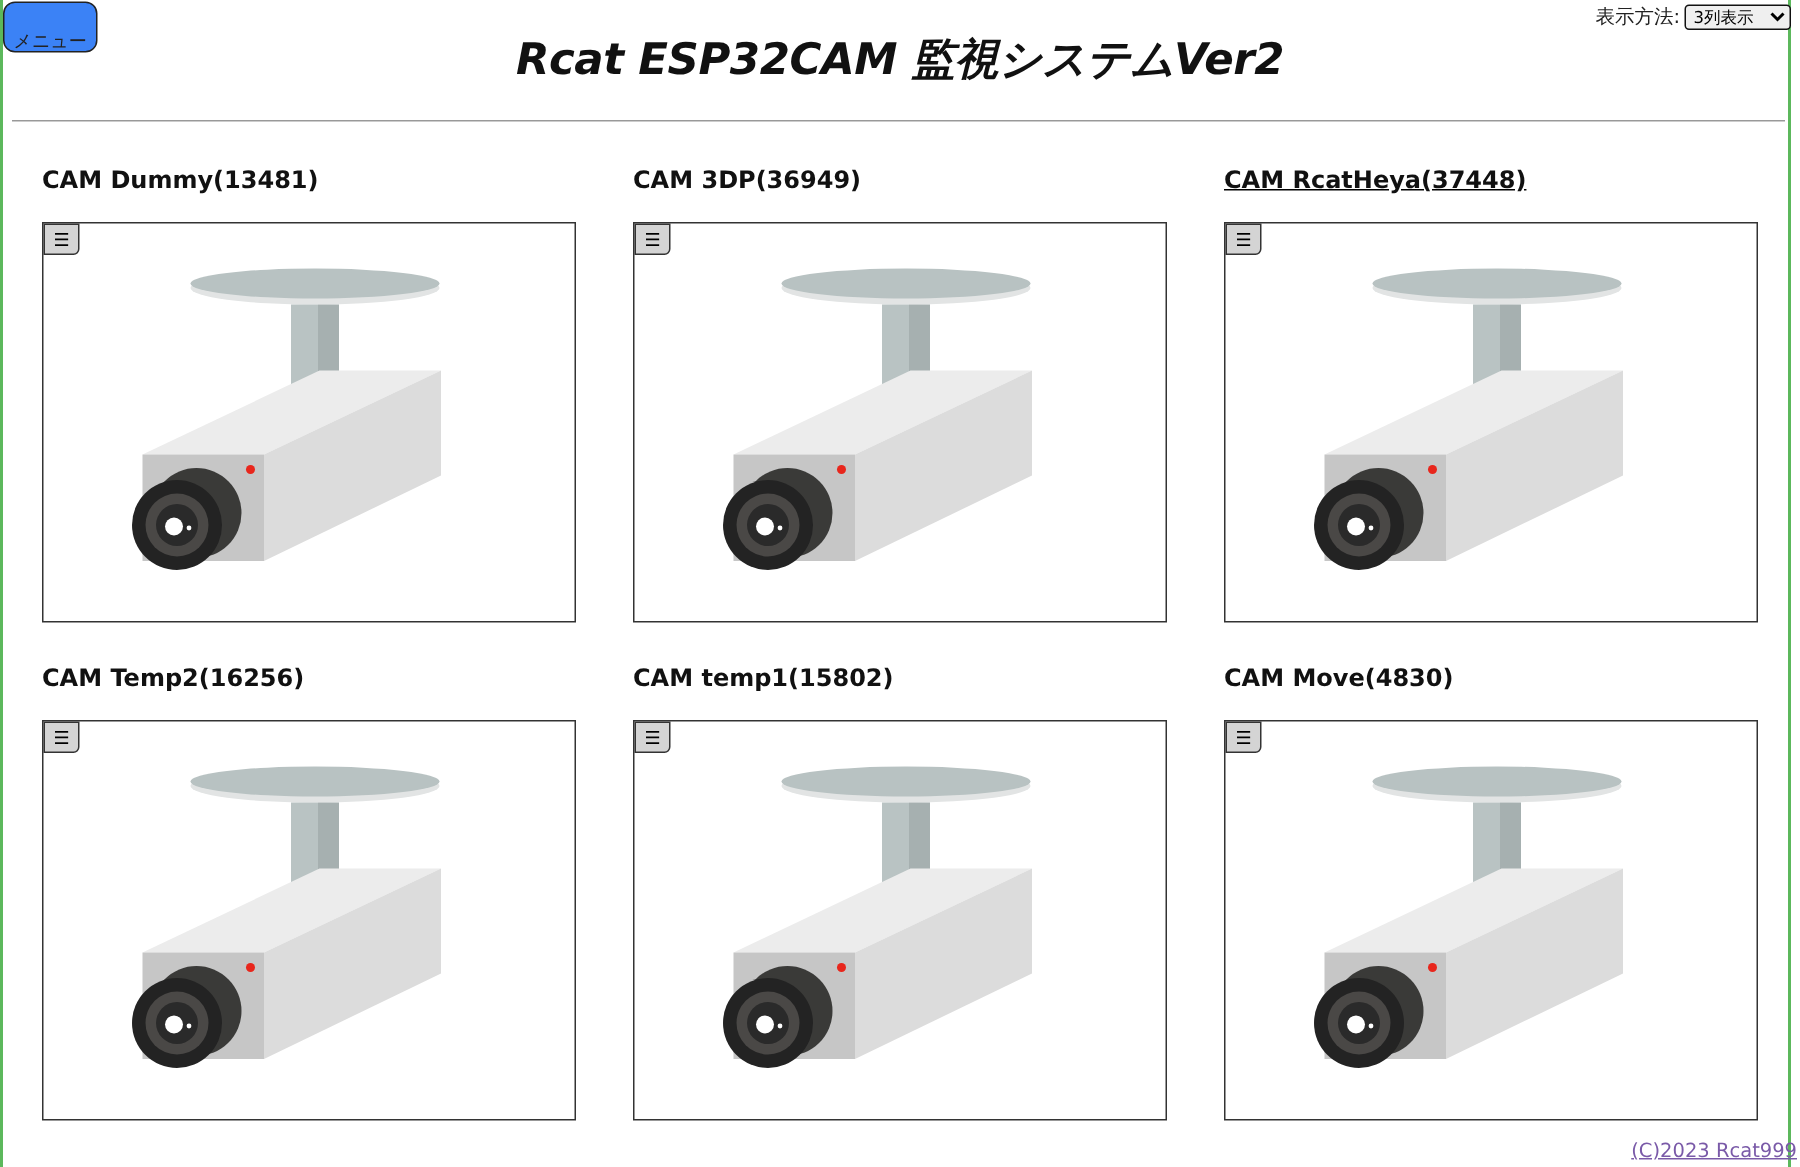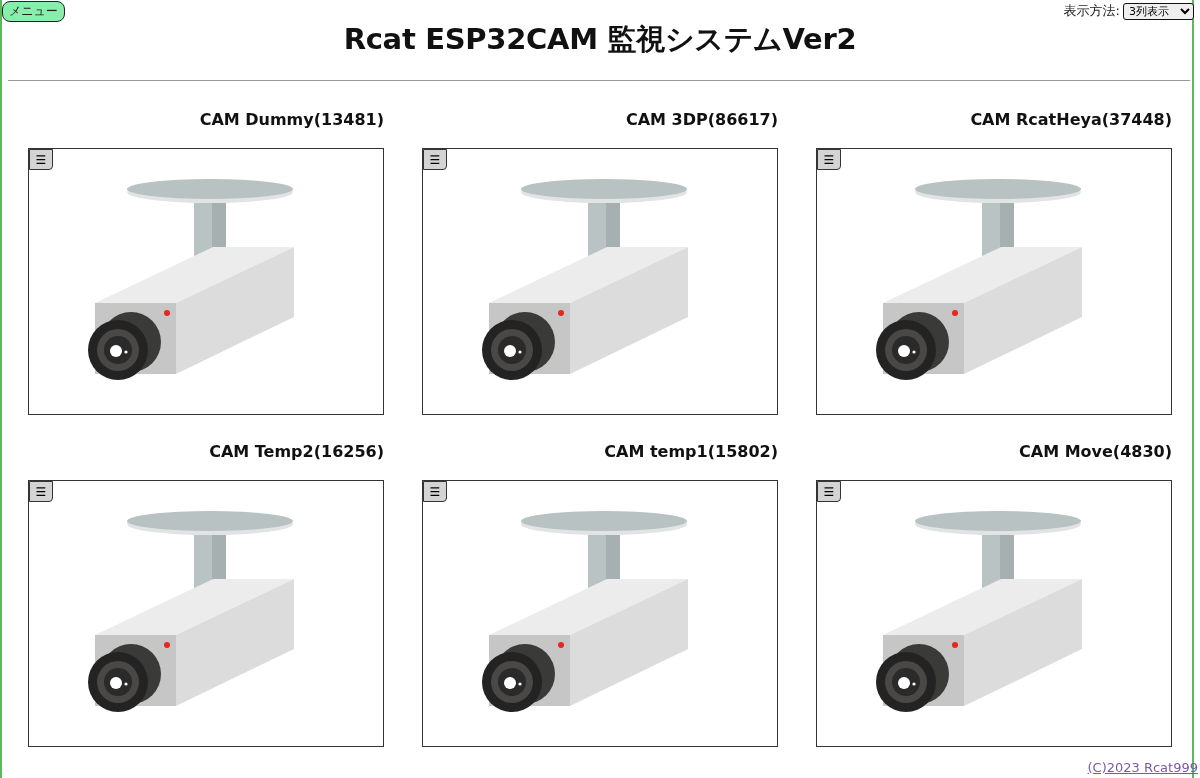--- a/index.html
+++ b/index.html
@@ -6,47 +6,47 @@
   body {
     width:1200px; height:778px; overflow:hidden; background:#fff;
     font-family:"DejaVu Sans", sans-serif; position:relative;
   }
   .frame {
     position:absolute; left:0; top:0; width:1194px; height:778px;
     border-left:2px solid #5cb85c; border-right:2px solid #5cb85c;
     box-sizing:border-box;
   }
   .menu-btn {
-    position:absolute; left:2px; top:1px; height:21px; padding:0 6px;
-    background:#86efac; border:1.5px solid #222; border-radius:8px;
+    position:absolute; left:2px; top:1px; height:21px; padding:16px 6px;
+    background:#3b82f6; border:1.5px solid #222; border-radius:8px;
     font-size:12px; line-height:19px; color:#222; cursor:pointer;
     font-family:Liberation Serif, serif; box-sizing:border-box;
   }
   .display-mode {
     position:absolute; right:6px; top:2px; font-size:13px; color:#222;
     display:flex; align-items:center; gap:3px;margin-left:32px;
   }
   .display-mode select {
     font-size:11px; height:17px; width:71px; border:1px solid #111;
     border-radius:3px; font-family:"DejaVu Sans", sans-serif; padding:0 1px;
   }
   h1 {
     position:absolute; left:0; width:1200px; top:20px; margin:0;
     text-align:center; font-size:29px; font-weight:bold; color:#111;
-    font-family:"DejaVu Sans", sans-serif; letter-spacing:-0.3px;
+    font-family:"DejaVu Sans", sans-serif; letter-spacing:-0.3px;font-style:italic;
   }
   .rule {
     position:absolute; left:8px; top:80px; width:1182px; height:0;
     border-top:1px solid #999;
   }
   .cam {
     position:absolute; width:356px;
   }
   .cam-title {
-    text-align:right; font-weight:bold; font-size:16px; color:#111;
+    text-align:left; font-weight:bold; font-size:16px; color:#111;
     height:20px; line-height:20px;
   }
   .cam-box {
     position:absolute; left:0; top:38px; width:356px; height:267px;
     border:1px solid #333; box-sizing:border-box; background:#fff;
   }
   .cam-menu {
     position:absolute; left:0; top:0; width:24px; height:21px;
     background:#d4d4d4; border:1px solid #333; border-radius:0 0 4px 0;
     box-sizing:border-box; font-size:12px; line-height:18px; text-align:center;
@@ -107,30 +107,30 @@
   <div class="cam-title">CAM Dummy(13481)</div>
   <div class="cam-box">
     <button class="cam-menu">☰</button>
     <svg class="cam-img" width="260" height="230">
         <use href="#camimg"></use>
       </svg>
   </div>
 </div>
 
 <div class="cam" style="left:422px; top:110px;">
-  <div class="cam-title">CAM 3DP(86617)</div>
+  <div class="cam-title">CAM 3DP(36949)</div>
   <div class="cam-box">
     <button class="cam-menu">☰</button>
     <svg class="cam-img" width="260" height="230">
         <use href="#camimg"></use>
       </svg>
   </div>
 </div>
 
-<div class="cam" style="left:816px; top:110px;">
+<div class="cam" style="left:816px; top:110px;text-decoration:underline;">
   <div class="cam-title">CAM RcatHeya(37448)</div>
   <div class="cam-box">
     <button class="cam-menu">☰</button>
     <svg class="cam-img" width="260" height="230">
         <use href="#camimg"></use>
       </svg>
   </div>
 </div>
 
 <div class="cam" style="left:28px; top:442px;">

